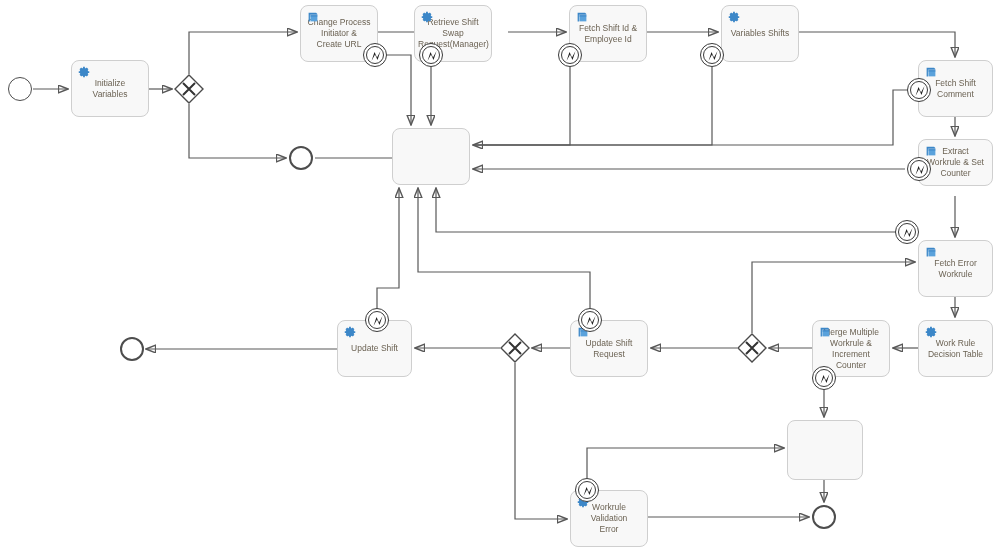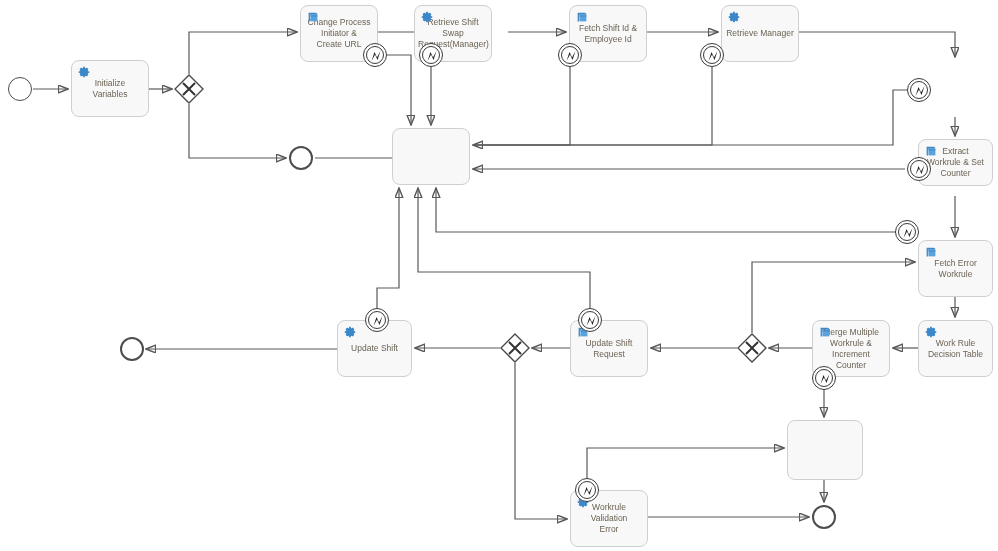--- a/index.html
+++ b/index.html
@@ -159,23 +159,32 @@
     </svg>
     <span class="lbl">Fetch Shift Id &amp;
 Employee Id</span>
   </div>
 
   <div class="task" style="left:721px;top:5px;width:78px;height:57px;">
     <svg class="tIcon" viewBox="0 0 16 16">
       <path fill="#3c87c8" d="M8 5.2A2.8 2.8 0 1 0 8 10.8 2.8 2.8 0 0 0 8 5.2zm0 4.1A1.3 1.3 0 1 1 8 6.7a1.3 1.3 0 0 1 0 2.6z"></path>
       <path fill="#3c87c8" d="M14 7h-1.3a4.8 4.8 0 0 0-.5-1.2l.9-.9-1.9-2-1 .9A4.8 4.8 0 0 0 9 3.3V2H6.9v1.3a4.8 4.8 0 0 0-1.2.5l-.9-.9-2 2 .9.9a4.8 4.8 0 0 0-.5 1.2H2v2.1h1.3c.1.4.3.8.5 1.2l-.9.9 2 2 .9-.9c.4.2.8.4 1.2.5V14H9v-1.3c.4-.1.8-.3 1.2-.5l1 .9 1.9-2-.9-.9c.2-.4.4-.8.5-1.2H14z"></path>
     </svg>
-    <span class="lbl">Retrieve Manager</span>
-  </div>
-
+    <span class="lbl">Variables Shifts</span>
+  </div>
+
+  <div class="task" style="left:918px;top:60px;width:75px;height:57px;">
+    <svg class="tIcon" viewBox="0 0 16 16">
+      <path fill="#3c87c8" d="M3 3h8.5l1.5 1.5v1H4.5V13H3z"></path>
+      <path fill="#5aa2dc" d="M5 6h8v7H5z"></path>
+      <path fill="#3c87c8" d="M5 6h8v1.4H5z"></path>
+    </svg>
+    <span class="lbl">Fetch Shift
+Comment</span>
+  </div>
 
   <div class="task" style="left:918px;top:139px;width:75px;height:47px;">
     <svg class="tIcon" viewBox="0 0 16 16">
       <path fill="#3c87c8" d="M3 3h8.5l1.5 1.5v1H4.5V13H3z"></path>
       <path fill="#5aa2dc" d="M5 6h8v7H5z"></path>
       <path fill="#3c87c8" d="M5 6h8v1.4H5z"></path>
     </svg>
     <span class="lbl">Extract
 Workrule &amp; Set
 Counter</span>

